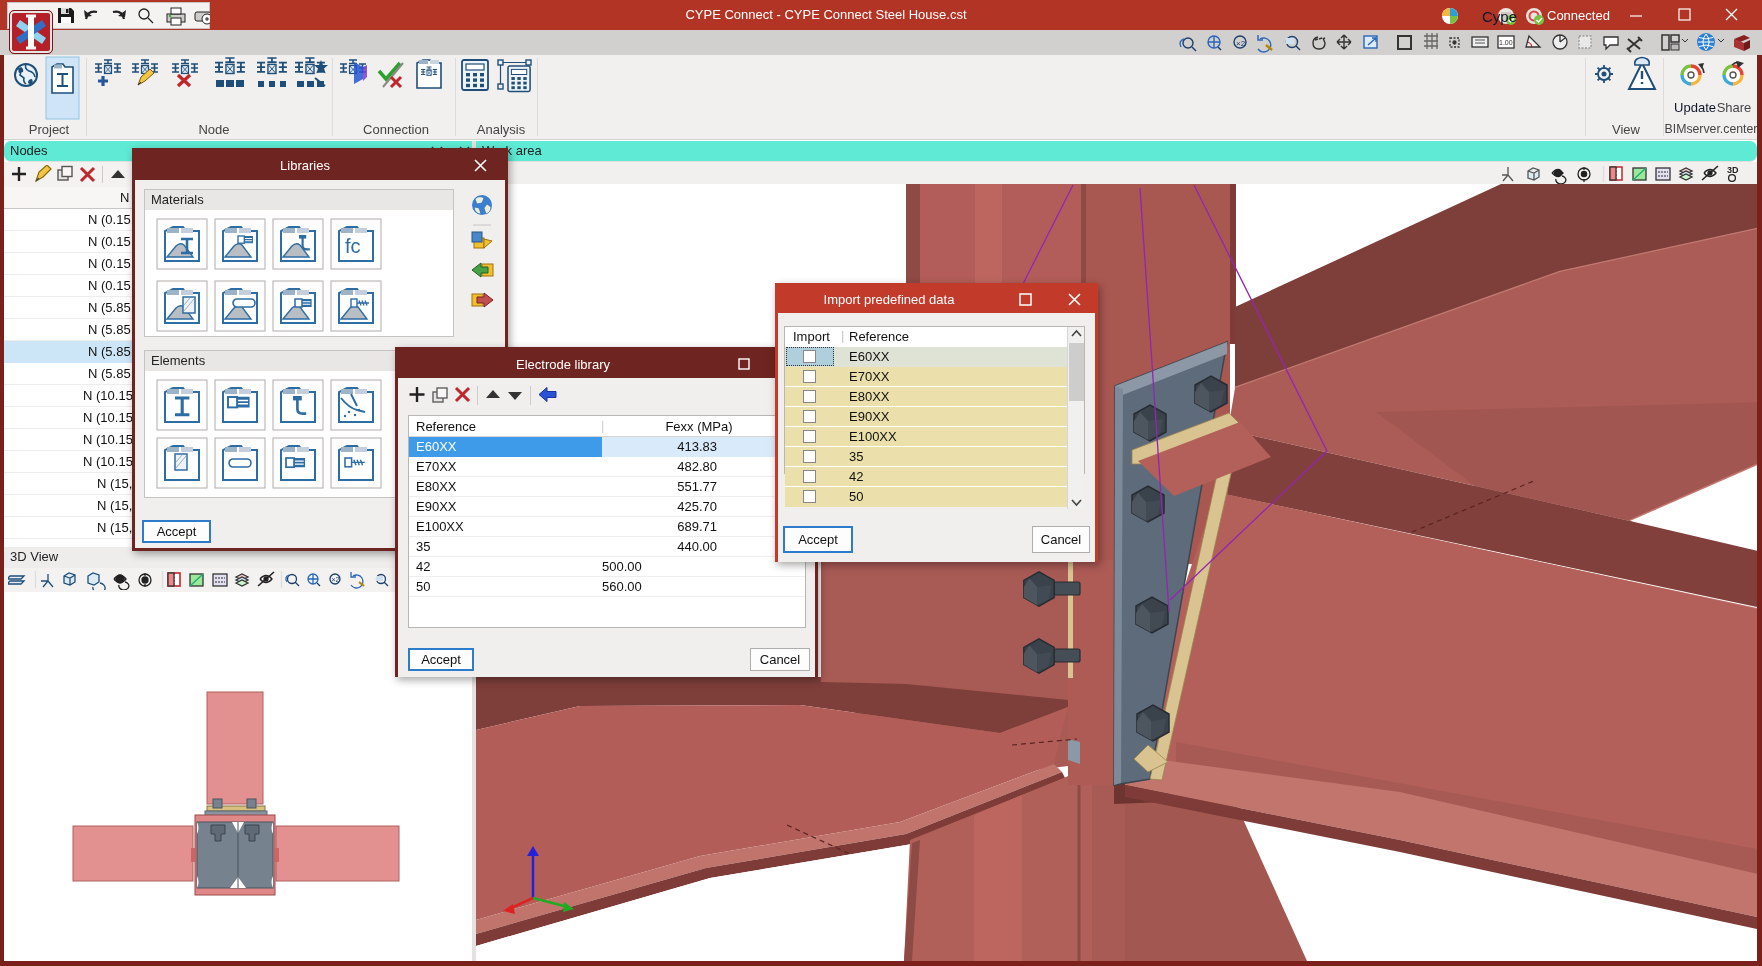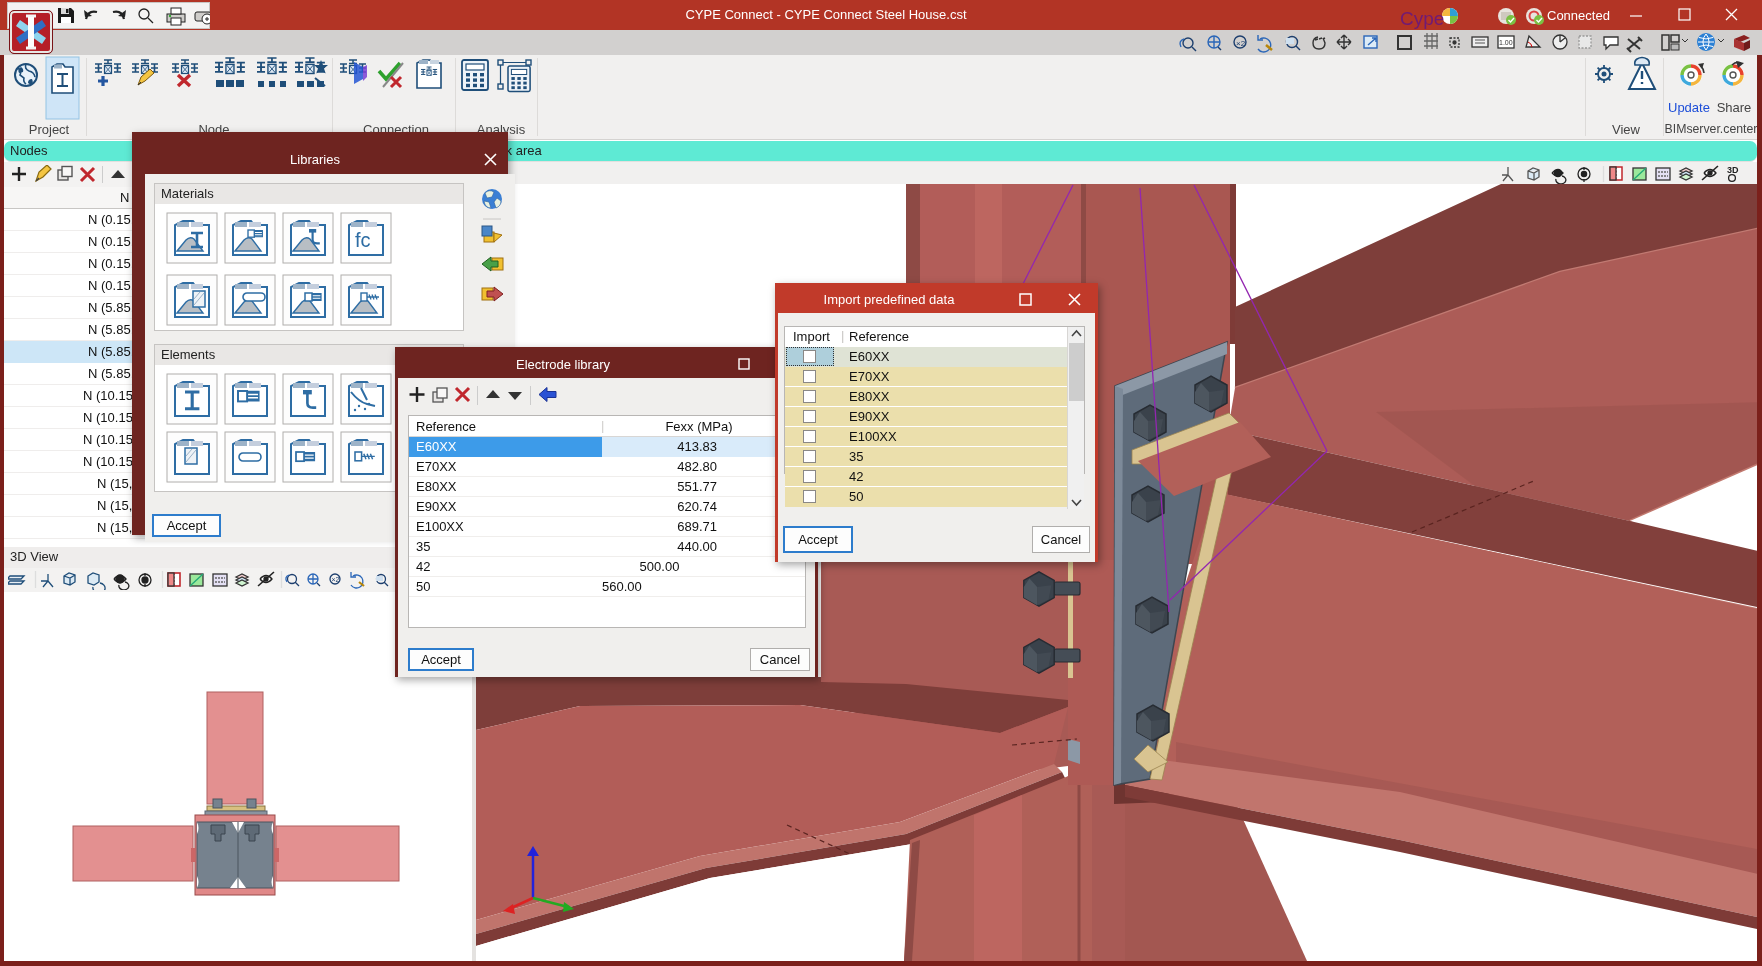--- a/index.html
+++ b/index.html
@@ -172,21 +172,21 @@
   <path d="M14 -2 l8 2 l-6 5 z" fill="#333"></path>
           <path d="M10 2 q4 -4 9 -2" stroke="#333" stroke-width="1.6" fill="none"></path>
  </g>
 </svg>
 <div class="rlabel" style="left:5px;width:80px">Project</div>
 <div class="rlabel" style="left:170px;width:80px">Node</div>
 <div class="rlabel" style="left:352px;width:80px">Connection</div>
 <div class="rlabel" style="left:457px;width:80px">Analysis</div>
 <div class="rlabel" style="left:1582px;width:80px">View</div>
 <div class="rlabel" style="left:1656px;width:102px;font-size:12.3px">BIMserver.center</div>
-<div class="abs" style="left:1664px;top:45px;width:48px;text-align:left;font-size:13px;color:#1d4ed8">Update</div>
+<div class="abs" style="left:1664px;top:45px;width:48px;text-align:right;font-size:13px;color:#0f172a">Update</div>
 <div class="abs" style="left:1708px;top:45px;width:44px;text-align:center;font-size:13px;color:#444">Share</div>
 </div>
 <div class="abs" id="bL"></div>
     <div class="abs" id="bR"></div>
     <div class="abs" id="bB"></div>
 <div class="abs" id="hdrrow">
  <div class="abs" style="left:6px;top:2px;font-size:13px;color:#222">Nodes</div>
  <div class="abs" style="left:478px;top:2px;font-size:13px;color:#222">Work area</div>
  <svg class="abs" style="left:426px;top:3px" width="44" height="15">
         <path d="M2 3 l5 6 l5 -6" fill="none" stroke="#333" stroke-width="1.6"></path>
@@ -526,21 +526,21 @@
  <path d="M2 10 A8 8 0 0 1 10 2 L10 10 Z" fill="#f4b63f"></path>
  <circle cx="66" cy="10" r="8" fill="#e8e4de"></circle>
       <path d="M61 6 L71 6 L71 14 L61 14 Z" fill="#cfc9bf"></path>
       <circle cx="71" cy="14" r="5" fill="#7ac143"></circle>
       <path d="M68.5 14 l2 2 l3.5 -4" stroke="#fff" stroke-width="1.4" fill="none"></path>
  <circle cx="94" cy="10" r="8" fill="#e8e4de"></circle>
       <circle cx="94" cy="10" r="4.5" fill="none" stroke="#d44" stroke-width="2"></circle>
       <circle cx="99" cy="14" r="5" fill="#7ac143"></circle>
       <path d="M96.5 14 l2 2 l3.5 -4" stroke="#fff" stroke-width="1.4" fill="none"></path>
 </svg>
-<div class="abs" style="left:1400px;top:8px;color:#701a75;font-size:19px">Cype</div>
+<div class="abs" style="left:1482px;top:8px;color:#0f172a;font-size:15px">Cype</div>
 <div class="abs" style="left:1547px;top:8px;color:#fff;font-size:13px">Connected</div>
 <svg class="abs" style="left:1620px;top:7px" width="135" height="17">
  <path d="M10 9 h12" stroke="#fff" stroke-width="1.2"></path>
  <rect x="59" y="2" width="11" height="11" fill="none" stroke="#fff" stroke-width="1.2"></rect>
  <path d="M106 2 L117 13 M117 2 L106 13" stroke="#fff" stroke-width="1.3"></path>
 </svg>
 
 <svg class="abs" style="left:55px;top:4px" width="155" height="24" fill="none">
  <g stroke="#222" stroke-width="1.3">
   <path d="M3 4 h13 l3 3 v12 h-16 z" fill="#1a1a1a" stroke="none"></path>
@@ -617,21 +617,21 @@
         <path d="M512 8 l3 3 l3 -3" fill="none" stroke="#333"></path>
   <circle cx="536" cy="11" r="9" fill="#2a7fd4"></circle>
         <path d="M528 11 h16 M536 3 a12 12 0 0 1 0 16 M536 3 a12 12 0 0 0 0 16 M529 6.5 a14 10 0 0 0 14 0 M529 15.5 a14 10 0 0 1 14 0" stroke="#fff" fill="none" stroke-width="1"></path>
         <path d="M548 8 l3 3 l3 -3" fill="none" stroke="#333"></path>
   <path d="M564 8 l10 -4 l6 3 l-10 4 z" fill="#8a1f1f"></path>
         <path d="M564 8 v8 l10 4 v-8 z" fill="#a83232"></path>
         <path d="M574 12 v8 l6 -3 v-8 z" fill="#6e1a1a"></path>
  </g>
 </svg>
 
-<div class="dlg" style="left:132px;top:132px;width:376px;height:403px;background:#6e2420;padding:13px">
+<div class="dlg" style="left:132px;top:148px;width:376px;height:403px;background:#6e2420;padding:3px">
  <div style="position:relative;height:29px">
   <div class="dlgT" style="left:0;top:7px;width:340px">Libraries</div>
   <svg class="abs" style="left:338px;top:8px" width="16" height="14">
           <path d="M2 1 L13 12 M13 1 L2 12" stroke="#fff" stroke-width="1.6"></path>
         </svg>
  </div>
  <div style="position:relative;width:370px;height:368px;background:#f0efed">
   <div class="abs" style="left:9px;top:9px;width:310px;height:148px;border:1px solid #c6c4c2;background:#fff">
    <div class="abs" style="left:0;top:0;width:308px;height:20px;background:#e9e7e5;font-size:13px;color:#222">
             <span style="position:absolute;left:6px;top:2px">Materials</span>
@@ -840,33 +840,33 @@
    <div class="abs" style="left:0;top:41px;width:396px;height:20px;border-bottom:1px solid #f0eeec">
             <span style="position:absolute;left:7px;top:2px">E70XX</span>
             <span style="position:absolute;left:193px;right:88px;top:2px;text-align:right">482.80</span>
           </div>
    <div class="abs" style="left:0;top:61px;width:396px;height:20px;border-bottom:1px solid #f0eeec">
             <span style="position:absolute;left:7px;top:2px">E80XX</span>
             <span style="position:absolute;left:193px;right:88px;top:2px;text-align:right">551.77</span>
           </div>
    <div class="abs" style="left:0;top:81px;width:396px;height:20px;border-bottom:1px solid #f0eeec">
             <span style="position:absolute;left:7px;top:2px">E90XX</span>
-            <span style="position:absolute;left:193px;right:88px;top:2px;text-align:right">620.74</span>
+            <span style="position:absolute;left:193px;right:88px;top:2px;text-align:right">425.70</span>
           </div>
    <div class="abs" style="left:0;top:101px;width:396px;height:20px;border-bottom:1px solid #f0eeec">
             <span style="position:absolute;left:7px;top:2px">E100XX</span>
             <span style="position:absolute;left:193px;right:88px;top:2px;text-align:right">689.71</span>
           </div>
    <div class="abs" style="left:0;top:121px;width:396px;height:20px;border-bottom:1px solid #f0eeec">
             <span style="position:absolute;left:7px;top:2px">35</span>
             <span style="position:absolute;left:193px;right:88px;top:2px;text-align:right">440.00</span>
           </div>
    <div class="abs" style="left:0;top:141px;width:396px;height:20px;border-bottom:1px solid #f0eeec">
             <span style="position:absolute;left:7px;top:2px">42</span>
-            <span style="position:absolute;left:193px;right:88px;top:2px;text-align:center">500.00</span>
+            <span style="position:absolute;left:193px;right:88px;top:2px;text-align:left">500.00</span>
           </div>
    <div class="abs" style="left:0;top:161px;width:396px;height:20px;border-bottom:1px solid #f0eeec">
             <span style="position:absolute;left:7px;top:2px">50</span>
             <span style="position:absolute;left:193px;right:88px;top:2px;">560.00</span>
           </div>
   </div>
   <div class="btn btnF" style="left:10px;top:270px;width:66px;height:23px;line-height:20px">Accept</div>
   <div class="btn" style="left:352px;top:270px;width:60px;height:23px;line-height:21px">Cancel</div>
  </div>
 </div>

